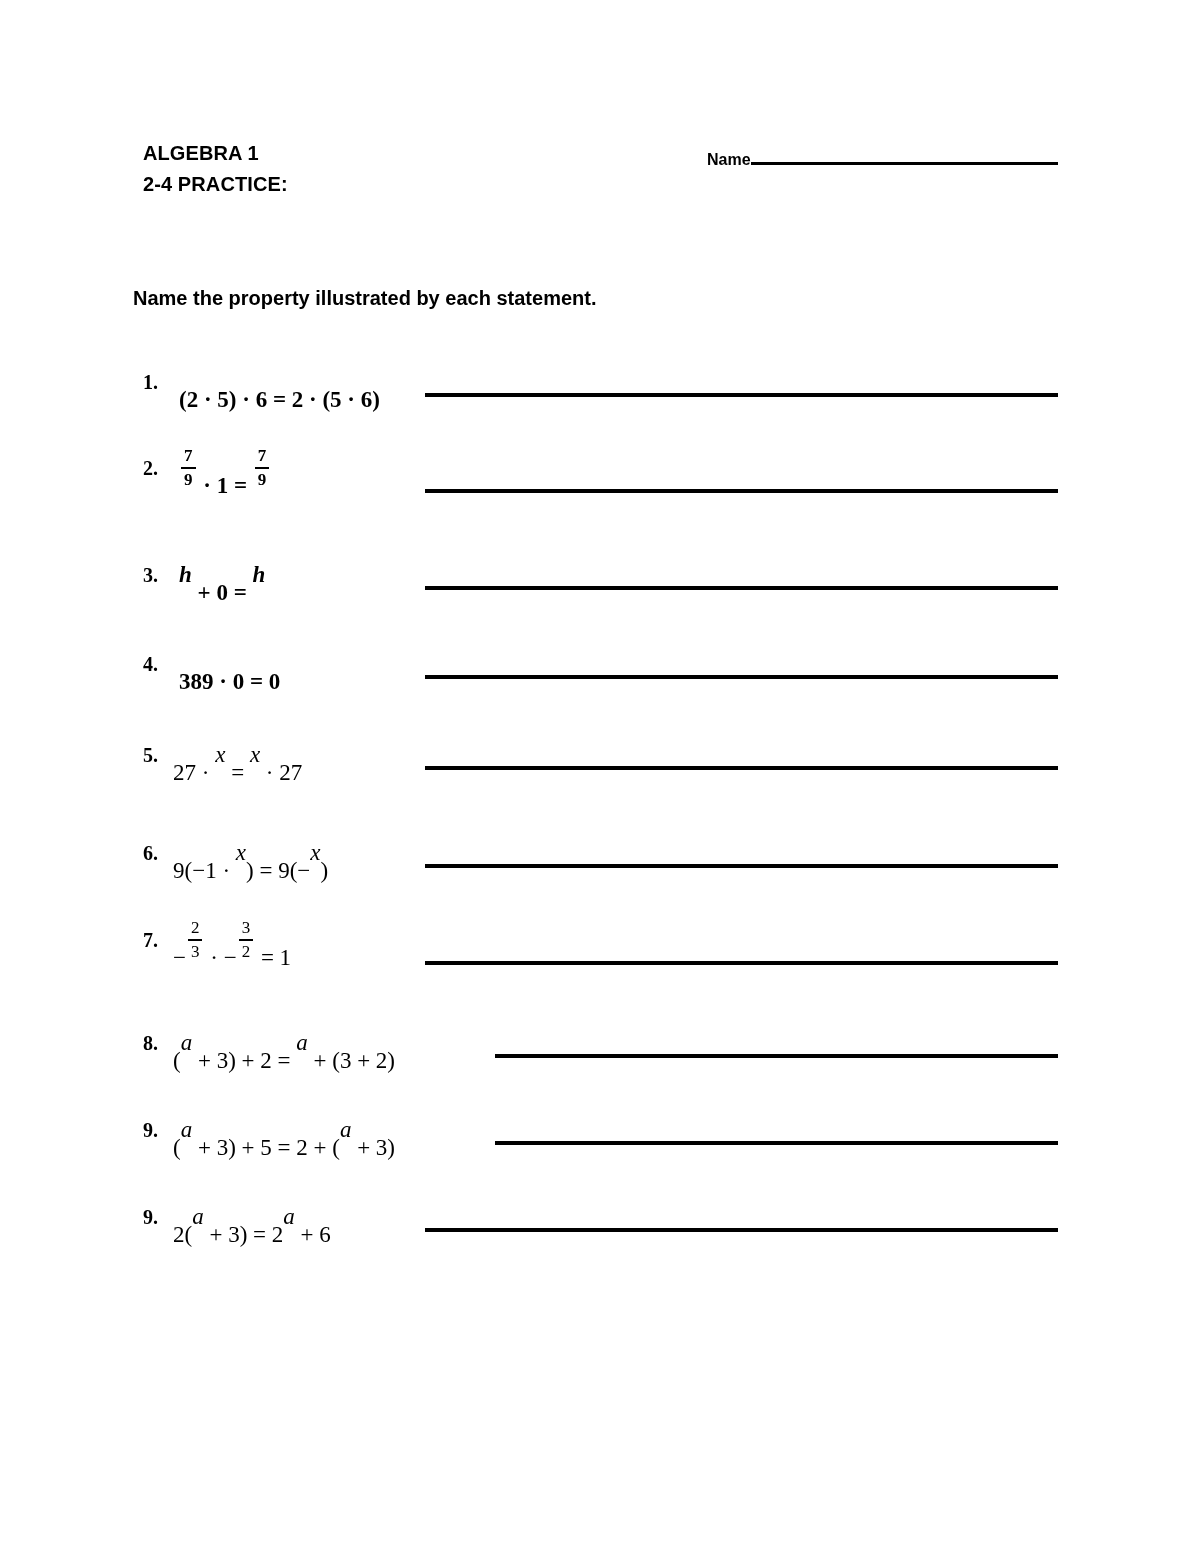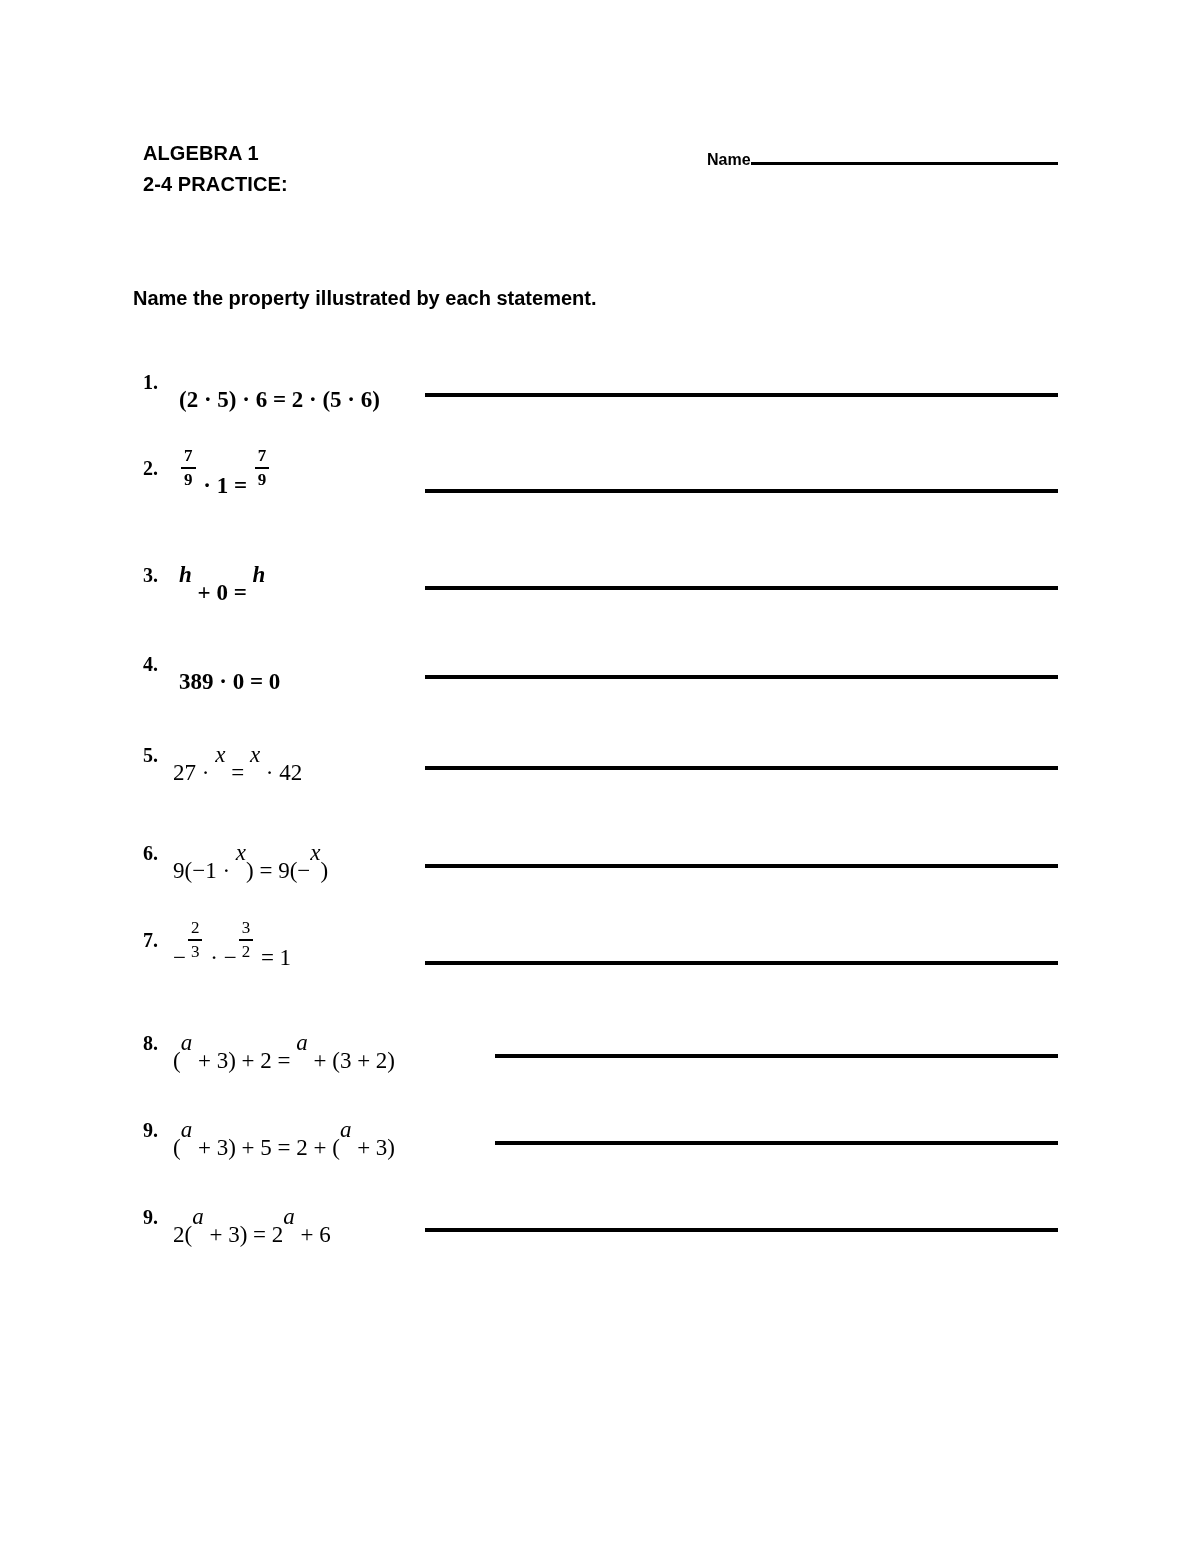--- a/index.html
+++ b/index.html
@@ -107,21 +107,21 @@
         <span class="eq"><span class="it">h</span><span class="rm"> + 0 = </span><span class="it">h</span></span>
         <span class="blank"></span>
       </div>
       <div class="problem">
         <span class="num">4.</span>
         <span class="eq"><span class="rm">389 · 0 = 0</span></span>
         <span class="blank"></span>
       </div>
       <div class="problem">
         <span class="num">5.</span>
-        <span class="eq"><span class="rm">27 · </span><span class="it">x</span><span class="rm"> = </span><span class="it">x</span><span class="rm"> · 42</span></span>
+        <span class="eq"><span class="rm">27 · </span><span class="it">x</span><span class="rm"> = </span><span class="it">x</span><span class="rm"> · 27</span></span>
         <span class="blank"></span>
       </div>
       <div class="problem">
         <span class="num">6.</span>
         <span class="eq"><span class="rm">9(−1 · </span><span class="it">x</span><span class="rm">) = 9(−</span><span class="it">x</span><span class="rm">)</span></span>
         <span class="blank"></span>
       </div>
       <div class="problem tall">
         <span class="num">7.</span>
         <span class="eq"><span class="rm">−</span><span class="frac"><span class="fn">2</span><span class="fd">3</span></span><span class="rm"> · −</span><span class="frac"><span class="fn">3</span><span class="fd">2</span></span><span class="rm"> = 1</span></span>

